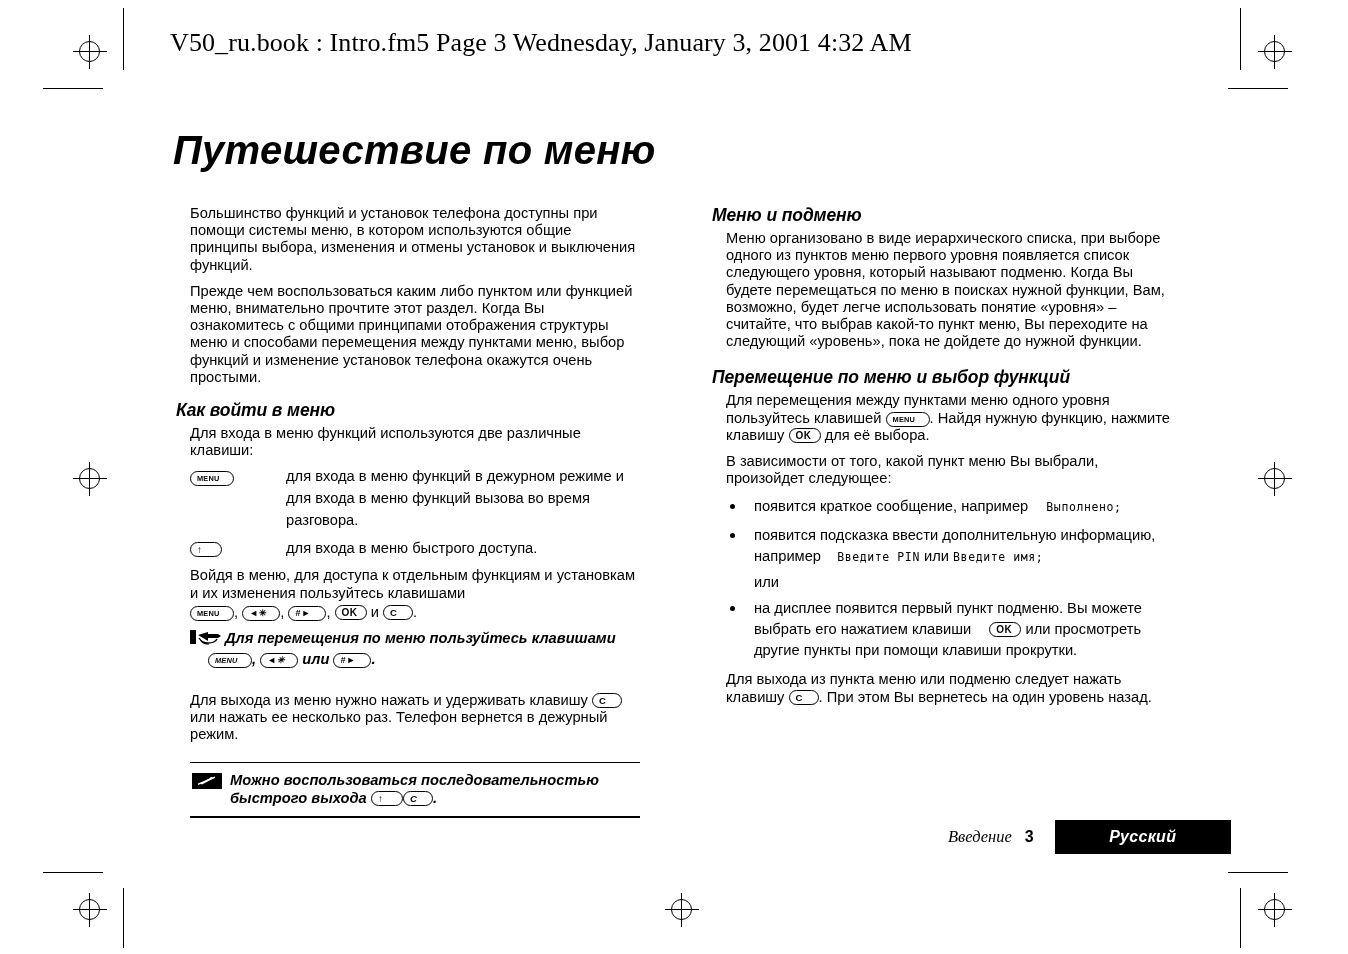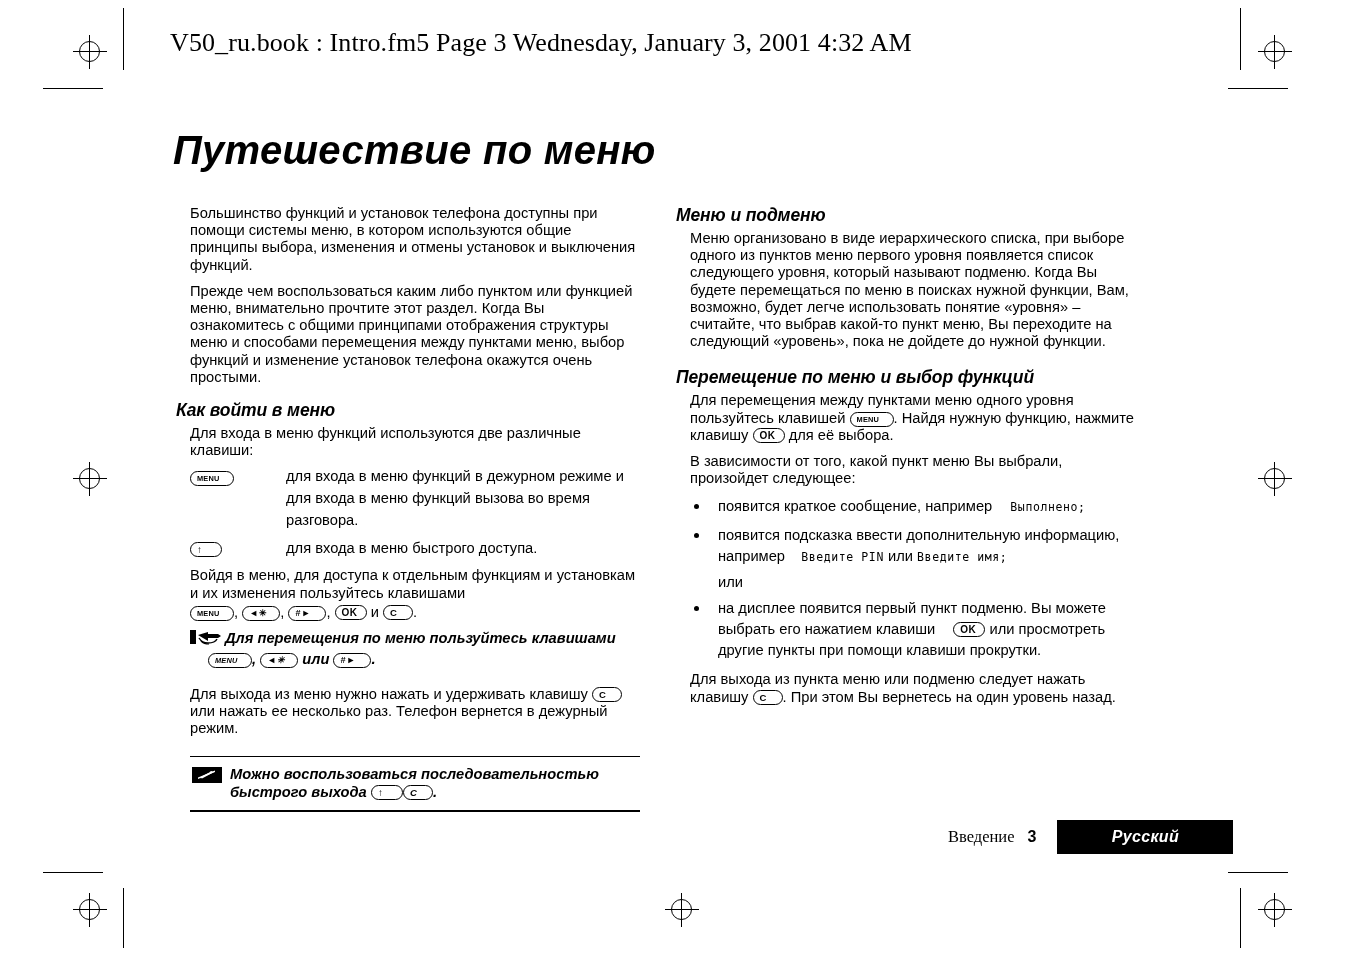--- a/index.html
+++ b/index.html
@@ -29,21 +29,21 @@
   .title{
     position:absolute;left:173px;top:128px;
     font-family:Liberation Sans, sans-serif;
     font-weight:bold;font-style:italic;font-size:40px;
     letter-spacing:.3px;white-space:nowrap;
   }
 
   
   .col{position:absolute;top:205px;width:465px;}
   .col-left{left:176px;}
-  .col-right{left:676px;}
+  .col-right{left:712px;}
 
   h2.sec{
     font-family:"Liberation Sans", sans-serif;
     font-weight:bold;font-style:italic;font-size:17.5px;
     margin:14px 0 4px 0;letter-spacing:-.1px;
   }
   p.body{
     font-size:14.7px;line-height:17.2px;margin:0 0 9px 0;
     padding-left:14px;text-align:left;
   }
@@ -66,21 +66,21 @@
   .key.hash{font-size:9px;min-width:24px;letter-spacing:1px;}
 
   
   .keylist{margin:2px 0 8px 0;padding-left:14px;}
   .keyrow{display:flex;margin-bottom:6px;}
   .keyrow .kcell{width:96px;flex:0 0 96px;padding-top:3px;}
   .keyrow .dcell{font-size:14.7px;line-height:22px;}
 
   
   .handnote{
-    position:relative;padding-left:14px;margin:2px 0 18px 0;
+    position:relative;padding-left:14px;margin:2px 0 24px 0;
     font-size:14.7px;line-height:18px;font-style:italic;font-weight:bold;
   }
   .handnote .htxt{font-style:italic;font-weight:bold;}
   .hand{display:inline-block;vertical-align:-3px;margin-right:1px;}
 
   
   .tip{margin:18px 0 0 14px;width:450px;}
   .tip .rule{height:1.6px;background:#000;}
   .tip .inner{display:flex;padding:8px 0 9px 0;}
   .tip .boltbox{
@@ -103,21 +103,21 @@
 
   
   .lcd{
     font-family:"DejaVu Sans Mono", monospace;
     font-size:11.5px;letter-spacing:.6px;
   }
 
   
   .footer{position:absolute;left:948px;top:820px;display:flex;align-items:center;}
   .footer .fintro{
-    font-family:"Liberation Serif", serif;font-size:16.5px;
+    font-family:"Liberation Serif", serif;font-style:italic;font-size:16.5px;
     margin-right:13px;
   }
   .footer .fpage{font-size:16px;font-weight:bold;margin-right:21px;}
   .footer .flang{
     background:#000;color:#fff;font-weight:bold;font-size:16px;
     padding:8px 0;width:176px;text-align:center;letter-spacing:.3px;font-style:italic;
   }
 </style>
 </head>
 <body>

